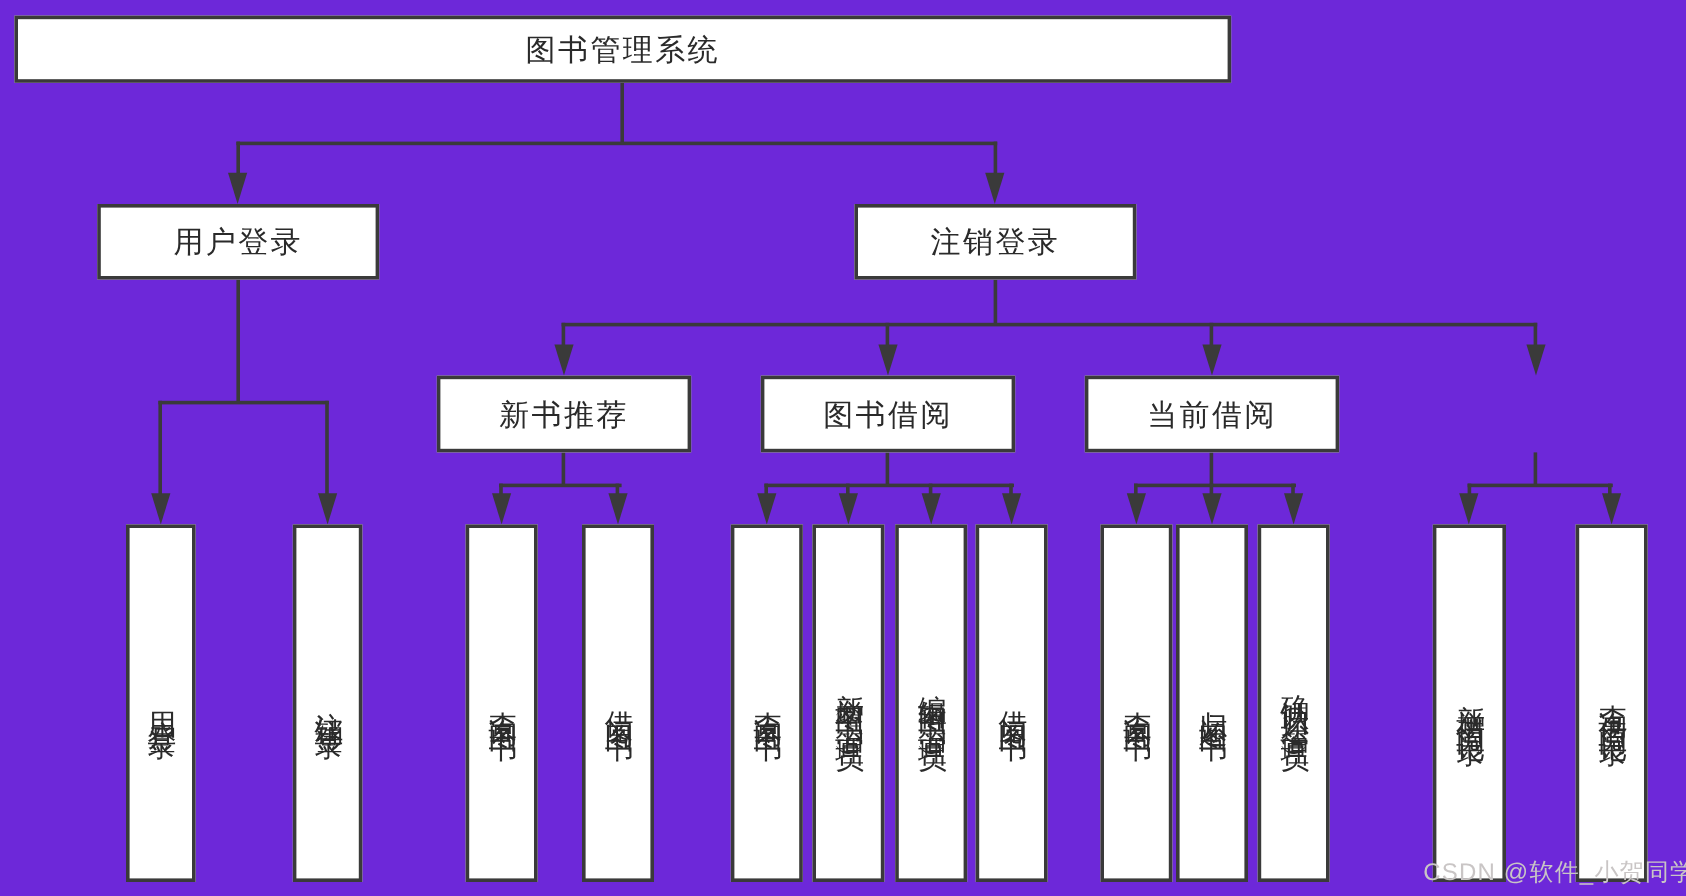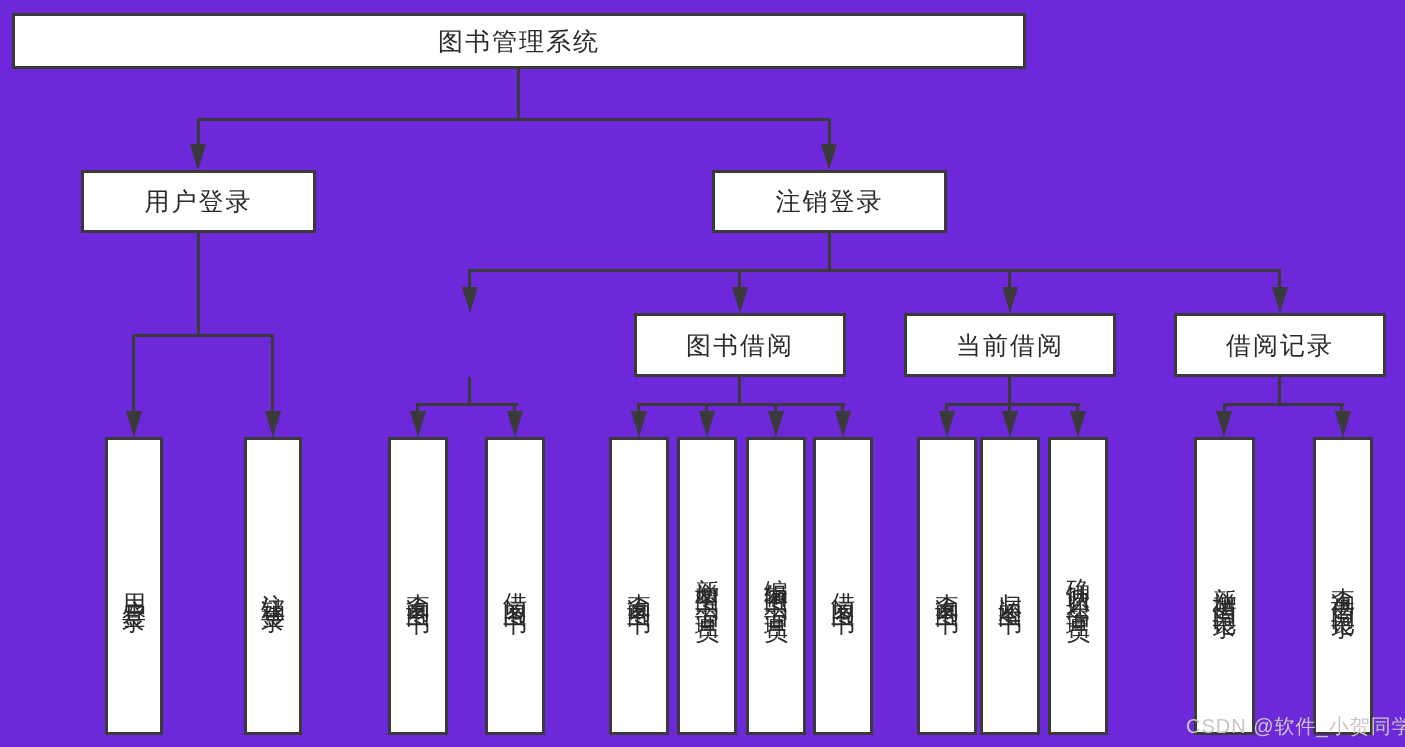--- a/index.html
+++ b/index.html
@@ -42,32 +42,32 @@
   </div>
 
   <div class="node" style="left:81px; top:170px; width:235px; height:63px;">
     <span>用户登录</span>
   </div>
 
   <div class="node" style="left:712px; top:170px; width:235px; height:63px;">
     <span>注销登录</span>
   </div>
 
+  <div class="node" style="left:364px; top:313px; width:212px; height:64px;">
+    <span>新书推荐</span>
+  </div>
 
   <div class="node" style="left:904px; top:313px; width:212px; height:64px;">
     <span>当前借阅</span>
   </div>
 
   <div class="node" style="left:634px; top:313px; width:212px; height:64px;">
     <span>图书借阅</span>
   </div>
 
-  <div class="node" style="left:1174px; top:313px; width:212px; height:64px;">
-    <span>借阅记录</span>
-  </div>
 
   <div class="node leaf" style="left:105px; width:58px;">
     <span class="vtxt">用户登录</span>
   </div>
 
   <div class="node leaf" style="left:244px; width:58px;">
     <span class="vtxt">注销登录</span>
   </div>
 
   <div class="node leaf" style="left:388px; width:60px;">

